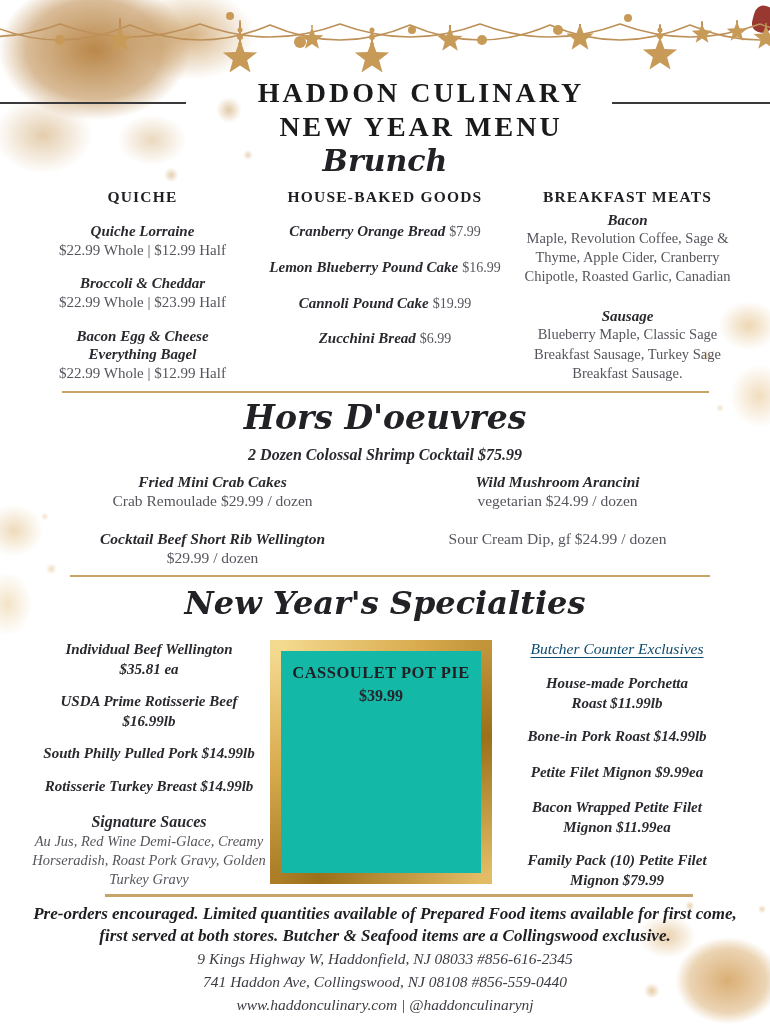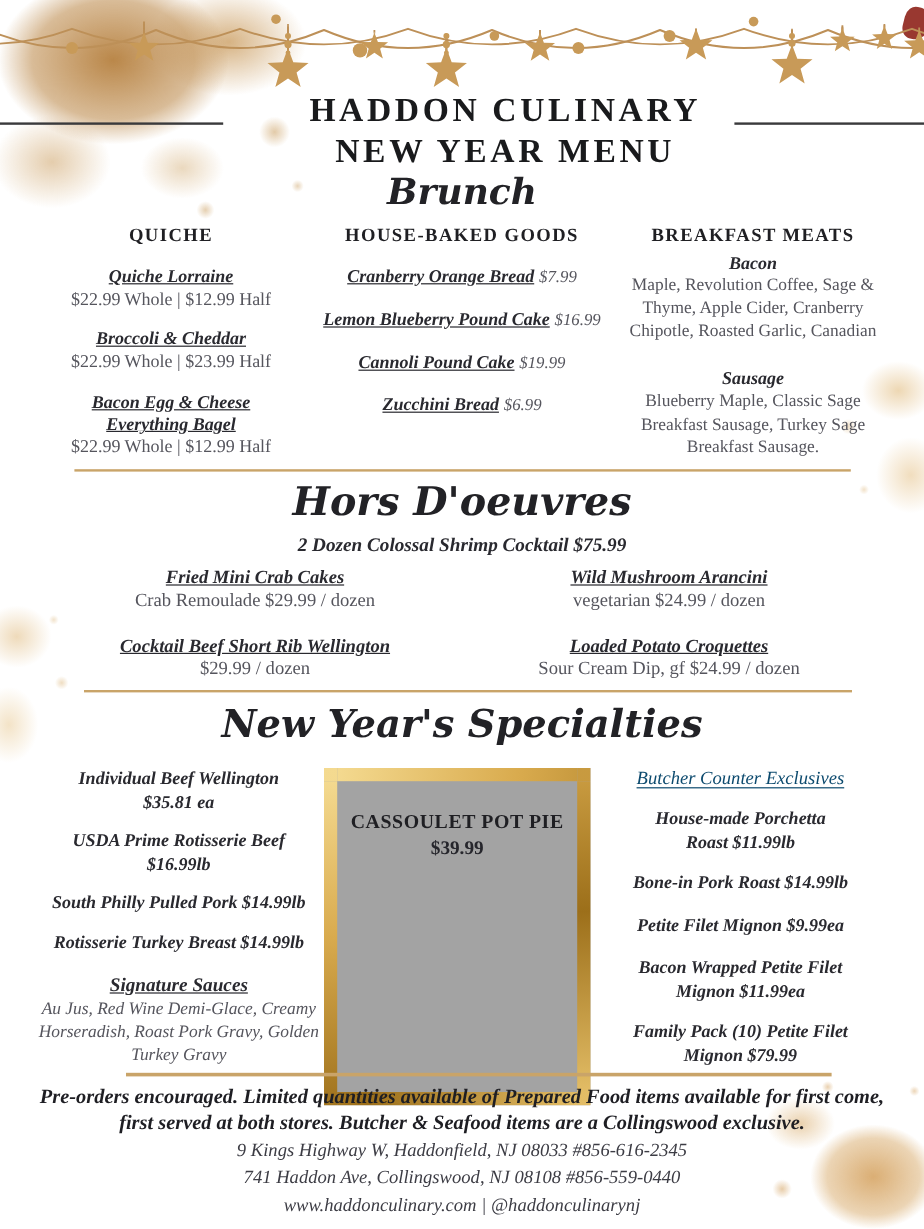--- a/index.html
+++ b/index.html
@@ -74,23 +74,23 @@
     font-family:"DejaVu Serif","Liberation Serif",serif;
   }
   .brunch-heading{top:143px;left:0;width:770px;text-align:center;font-size:30px;}
   .hors-heading{top:398px;left:0;width:770px;text-align:center;font-size:33px;}
   .spec-heading{top:584px;left:0;width:770px;text-align:center;font-size:32px;}
 
   .col-heading{
     font-size:15.5px;font-weight:700;letter-spacing:1.2px;color:#1f1f23;
     text-align:center;margin-bottom:16px;
   }
-  .item-name{font-style:italic;font-weight:700;color:#29292f;font-size:15px;line-height:1.25;text-decoration:underline;}
+  .item-name{font-style:italic;font-weight:700;color:#29292f;font-size:15px;line-height:1.25;}
   .item-price{color:#55555d;font-size:15px;line-height:1.3;}
-  .inline-price{color:#55555d;font-size:14px;font-weight:400;font-style:italic;}
+  .inline-price{color:#55555d;font-size:14px;font-weight:400;}
   .desc{color:#55555d;font-size:14.5px;line-height:1.32;}
 
   
   .brunch-cols{
     top:188px;left:25px;width:720px;
     display:grid;grid-template-columns:235px 250px 235px;column-gap:0;
     text-align:center;
   }
   .brunch-item{margin-bottom:14px;}
   .baked-item{margin-bottom:17px;}
@@ -124,24 +124,24 @@
   }
   .spec-item{font-style:italic;font-weight:700;font-size:15px;color:#29292f;
     line-height:1.3;margin-bottom:13px;}
   .sauces-desc{font-style:italic;color:#55555d;font-size:14.5px;line-height:1.3;}
   .butcher-heading{
     font-style:italic;font-weight:400;font-size:15.5px;color:#0c4a6e;
     text-decoration:underline;text-underline-offset:3px;margin-bottom:16px;
   }
 
   .gold-box{
-    width:222px;height:281px;box-sizing:border-box;margin:0 auto;
+    width:222px;height:244px;box-sizing:border-box;margin:0 auto;
     border:11px solid;
     border-image:linear-gradient(140deg,#f4da90 0%,#d9ab4e 30%,#9c6f1a 65%,#e3bd66 100%) 1;
-    background:#a3a3a3;padding:24px 6px;
+    background:#14b8a6;padding:12px 6px;
   }
   .gold-box-title{font-size:16.5px;font-weight:700;letter-spacing:.5px;color:#1f1f23;}
   .gold-box-price{font-size:16px;font-weight:700;color:#26262c;margin-top:4px;}
   .gold-box-desc{margin-top:13px;font-style:italic;font-size:15.5px;color:#43434b;line-height:1.4;}
 
   
   .footer{top:903px;left:0;width:770px;text-align:center;}
   .footer-notice{
     font-style:italic;font-weight:700;font-size:17px;color:#1e1e23;
     width:726px;margin:0 auto;line-height:1.28;
@@ -348,21 +348,20 @@
   </div>
   <div>
     <div class="item-name">Wild Mushroom Arancini</div>
     <div class="item-price">vegetarian  $24.99 / dozen</div>
   </div>
   <div>
     <div class="item-name">Cocktail Beef Short Rib Wellington</div>
     <div class="item-price">$29.99 / dozen</div>
   </div>
   <div>
-    <div class="item-name">Loaded Potato Croquettes</div>
     <div class="item-price">Sour Cream Dip, gf $24.99 / dozen</div>
   </div>
 </div>
 
 <div class="abs gold-rule div2"></div>
 <div class="abs script spec-heading">New Year's Specialties</div>
 
 <div class="abs spec-cols">
 
   <div>

